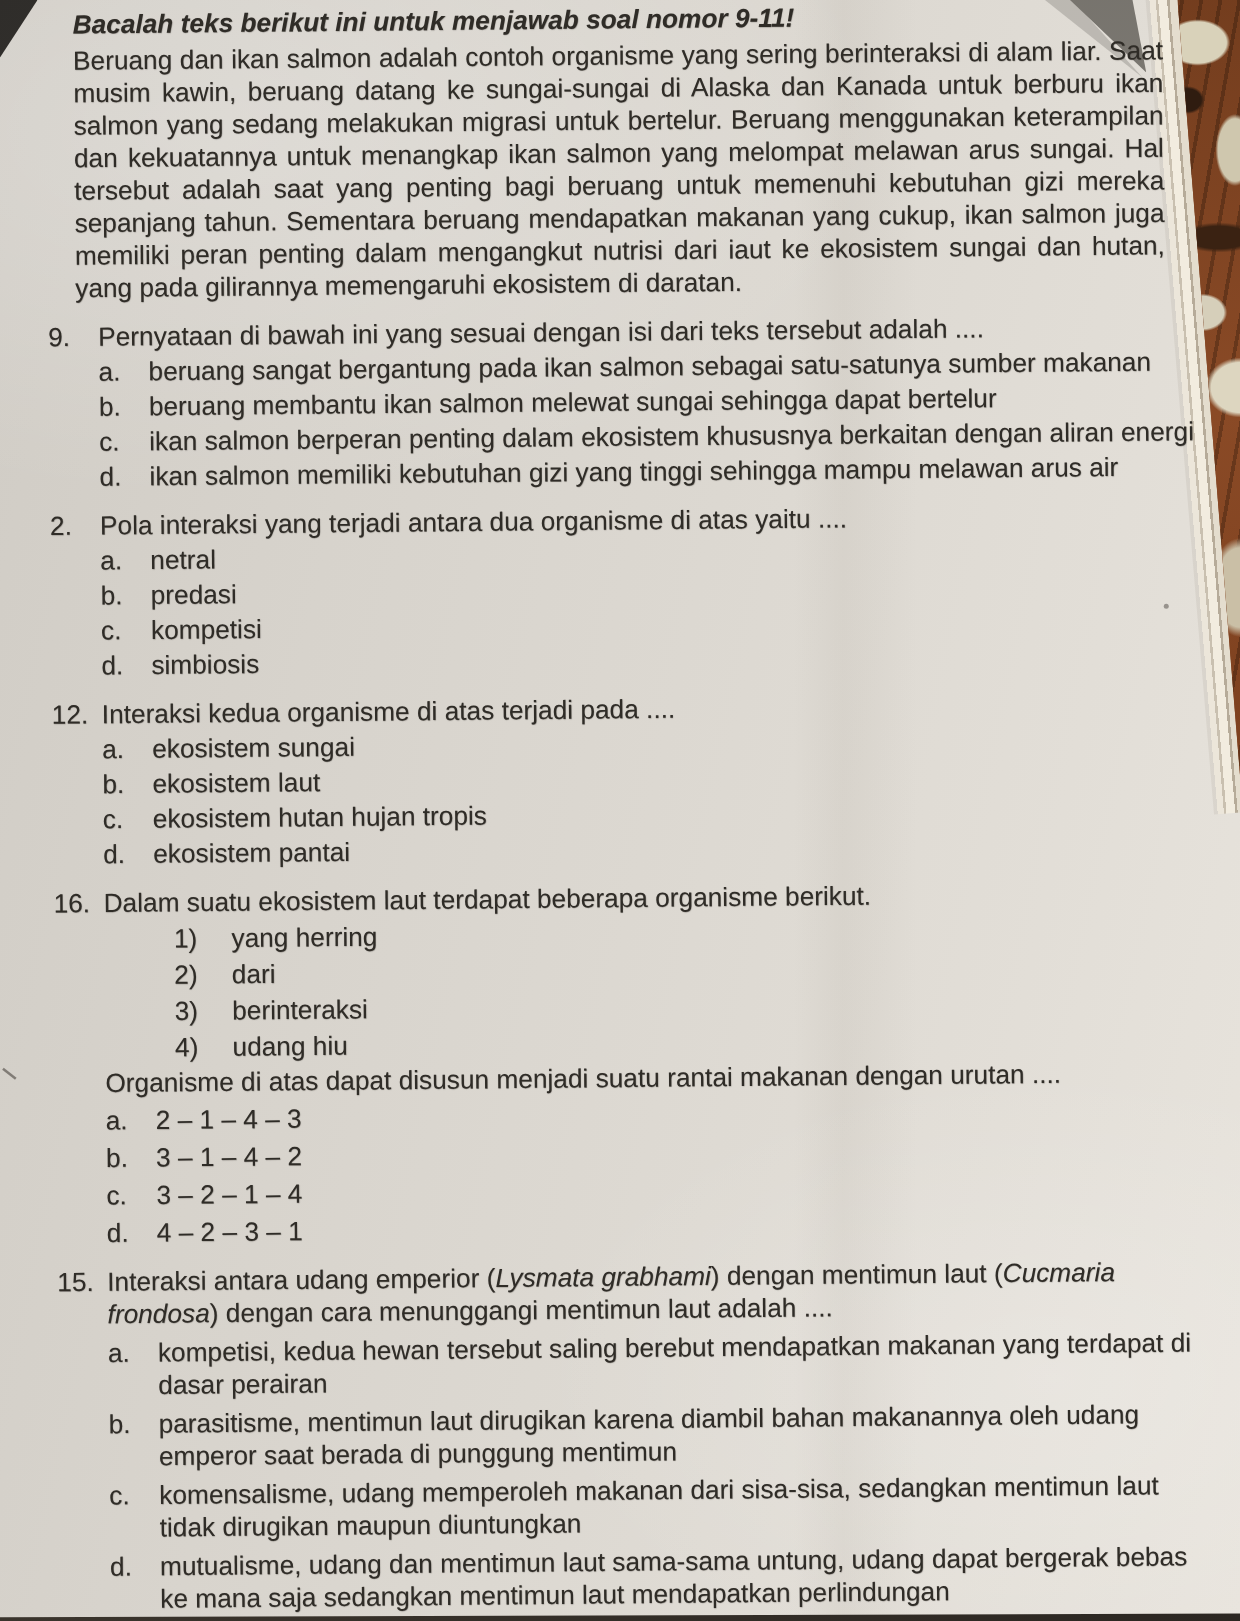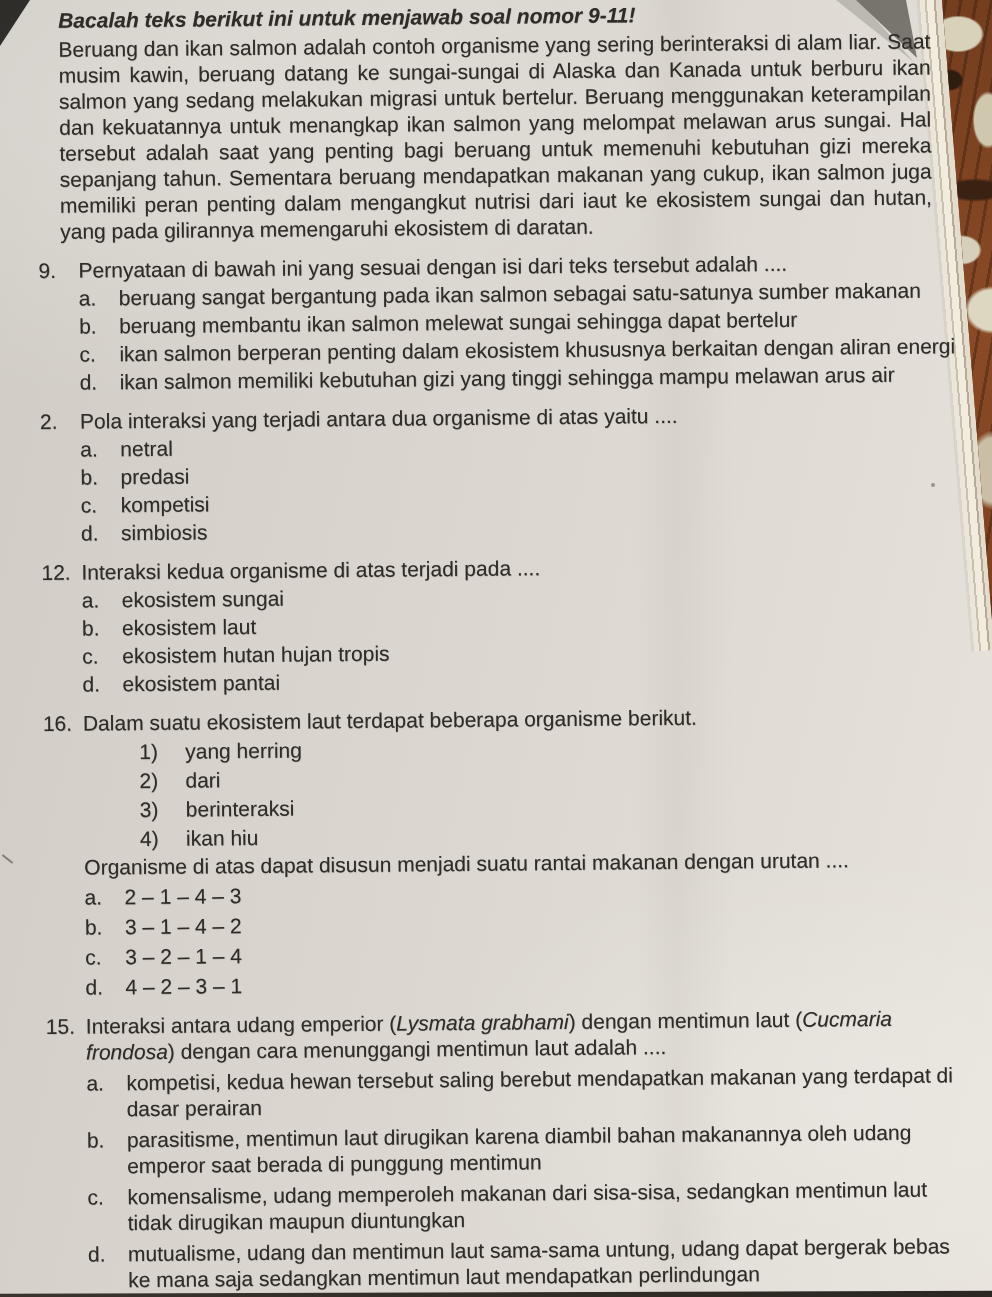--- a/index.html
+++ b/index.html
@@ -181,21 +181,21 @@
       <div class="sub">
         <span class="sub-num">2)</span>
         <span>dari</span>
       </div>
       <div class="sub">
         <span class="sub-num">3)</span>
         <span>berinteraksi</span>
       </div>
       <div class="sub">
         <span class="sub-num">4)</span>
-        <span>ikan hiu</span>
+        <span>udang hiu</span>
       </div>
       <div class="contin">Organisme di atas dapat disusun menjadi suatu rantai makanan dengan urutan ....</div>
       <div class="opt">
         <span class="opt-letter">a.</span>
         <span class="opt-text">2 – 1 – 4 – 3</span>
       </div>
       <div class="opt">
         <span class="opt-letter">b.</span>
         <span class="opt-text">3 – 1 – 4 – 2</span>
       </div>

